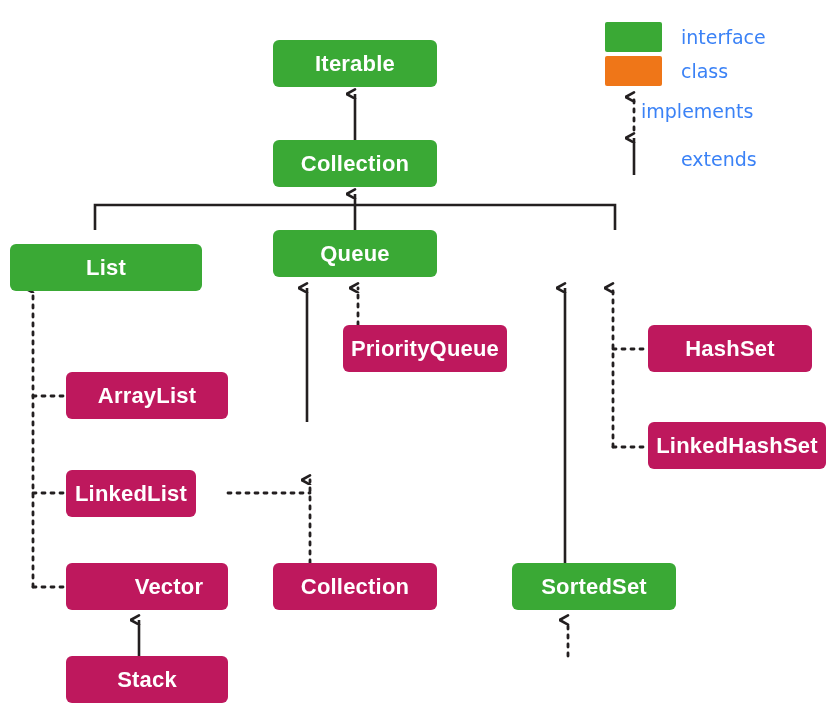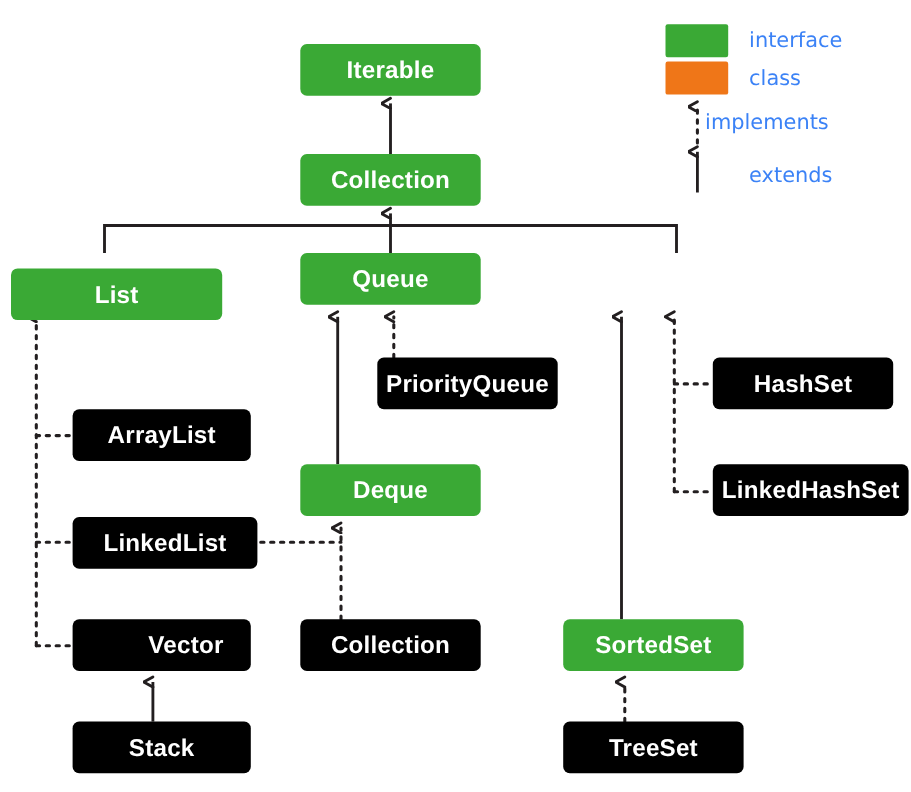--- a/index.html
+++ b/index.html
@@ -33,21 +33,21 @@
     border-radius: 6px;
     color: #ffffff;
     font-weight: bold;
     font-size: 22px;
     letter-spacing: 0.2px;
     box-sizing: border-box;
     white-space: nowrap;
     text-align: center;
   }
   .node.interface { background: #3aa935; }
-  .node.clazz     { background: #000000; }
+  .node.clazz     { background: #be185d; }
 
   .legend-swatch {
     position: absolute;
     width: 57px;
     height: 30px;
     border-radius: 2px;
   }
   .legend-label {
     position: absolute;
     font-size: 19px;
@@ -143,43 +143,37 @@
   </div>
   <div class="node clazz" style="left:343px;top:325px;width:164px;height:47px;">
     <span>PriorityQueue</span>
   </div>
   <div class="node clazz" style="left:648px;top:325px;width:164px;height:47px;">
     <span>HashSet</span>
   </div>
   <div class="node clazz" style="left:66px;top:372px;width:162px;height:47px;">
     <span>ArrayList</span>
   </div>
-  <div class="node interface" style="left:273px;top:422px;width:164px;height:47px;">
-    <span>Deque</span>
-  </div>
   <div class="node clazz" style="left:648px;top:422px;width:178px;height:47px;">
     <span>LinkedHashSet</span>
   </div>
-  <div class="node clazz" style="left:66px;top:470px;width:168px;height:47px;">
+  <div class="node clazz" style="left:66px;top:470px;width:130px;height:47px;">
     <span>LinkedList</span>
   </div>
   <div class="node clazz" style="left:66px;top:563px;width:162px;height:47px;padding-left:44px;">
     <span>Vector</span>
   </div>
   <div class="node clazz" style="left:273px;top:563px;width:164px;height:47px;">
     <span>Collection</span>
   </div>
   <div class="node interface" style="left:512px;top:563px;width:164px;height:47px;">
     <span>SortedSet</span>
   </div>
   <div class="node clazz" style="left:66px;top:656px;width:162px;height:47px;">
     <span>Stack</span>
-  </div>
-  <div class="node clazz" style="left:512px;top:656px;width:164px;height:47px;">
-    <span>TreeSet</span>
   </div>
 
   <div class="legend-swatch" style="left:605px;top:22px;background:#3aa935;"></div>
   <div class="legend-label" style="left:681px;top:26px;">interface</div>
 
   <div class="legend-swatch" style="left:605px;top:56px;background:#ef7618;"></div>
   <div class="legend-label" style="left:681px;top:60px;">class</div>
 
   <div class="legend-label" style="left:641px;top:100px;">implements</div>
 

